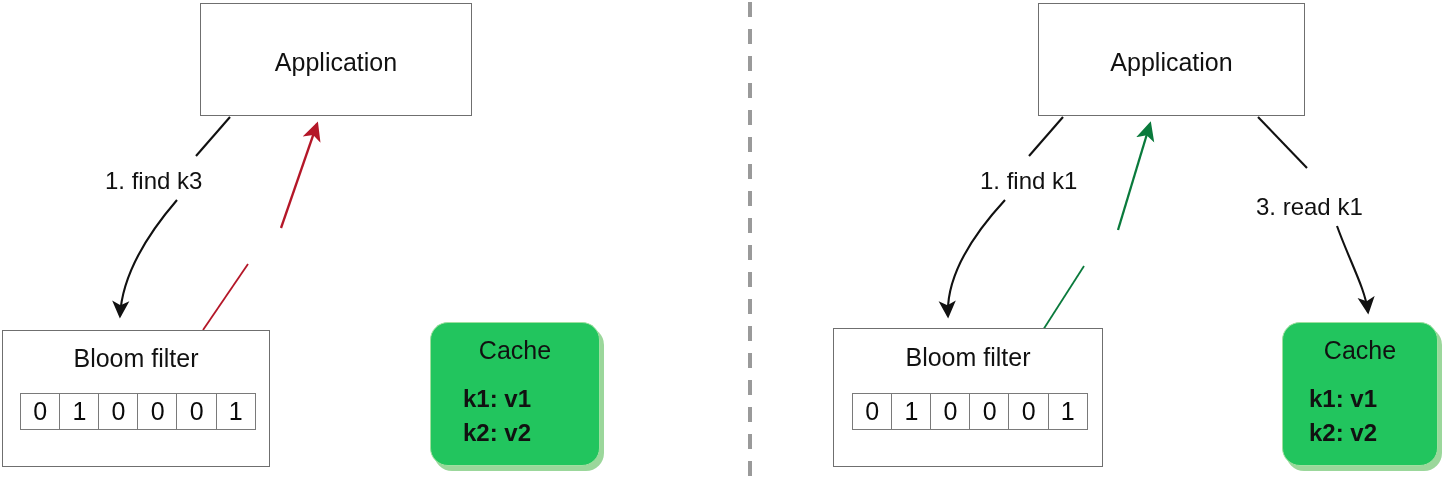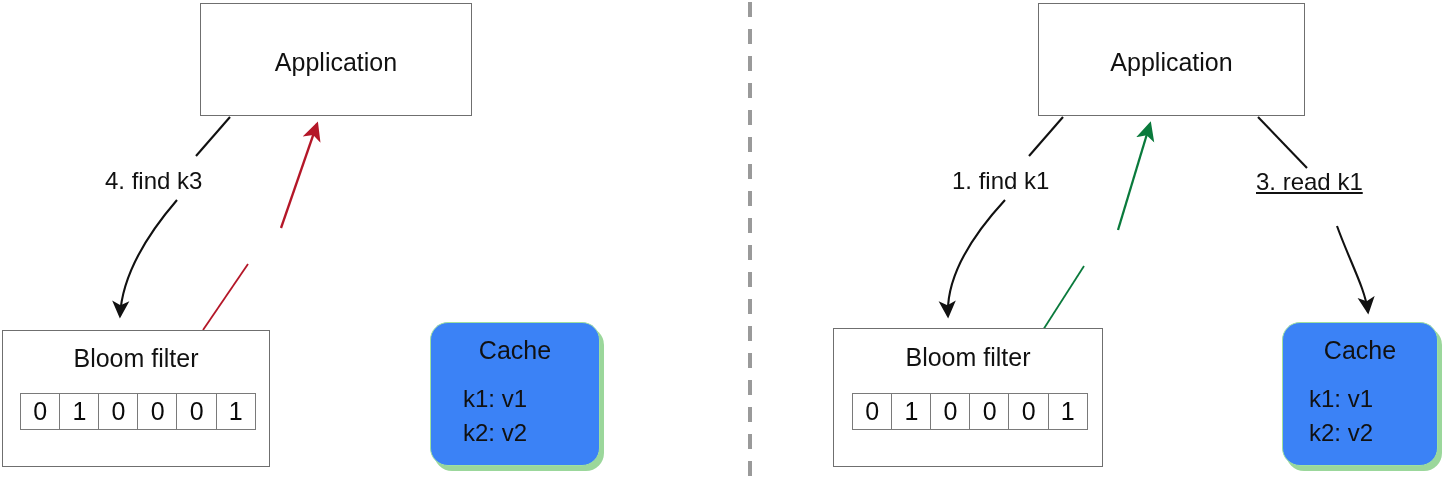--- a/index.html
+++ b/index.html
@@ -33,38 +33,39 @@
     left: 0;
     right: 0;
     text-align: center;
     font-size: 25px;
     color: #111111;
     white-space: nowrap;
   }
   .cache-box {
     position: absolute;
     box-sizing: border-box;
-    background: #3b82f6;
+    background: #22c55e;
     border: 1.4px solid #9fe09f;
     border-radius: 18px;
     box-shadow: 4px 5px 0 0 #9bd79b;
   }
   .cache-title {
     position: absolute;
     left: 0;
     right: 0;
     text-align: center;
     font-size: 25px;
     color: #111111;
   }
   .cache-line {
     position: absolute;
     font-size: 24px;
     color: #111111;
     white-space: nowrap;
+    font-weight: bold;
   }
   .bits {
     position: absolute;
     display: flex;
     box-sizing: border-box;
   }
   .bit {
     box-sizing: border-box;
     width: 40.5px;
     height: 37px;
@@ -143,21 +144,21 @@
       <div class="bit">1</div>
     </div>
   </div>
 
   <div class="cache-box" style="left:430px; top:322px; width:170px; height:144px;">
     <div class="cache-title" style="top:13px;">Cache</div>
     <div class="cache-line" style="left:32px; top:62px;">k1: v1</div>
     <div class="cache-line" style="left:32px; top:96px;">k2: v2</div>
   </div>
 
-  <div class="edge-label" style="left:105px; top:167px;">4. find k3</div>
+  <div class="edge-label" style="left:105px; top:167px;">1. find k3</div>
 
   <div class="box" style="left:1038px; top:3px; width:267px; height:113px;">
     <div class="box-title" style="top:44px;">Application</div>
   </div>
 
   <div class="box" style="left:833px; top:328px; width:270px; height:139px;">
     <div class="box-title" style="top:14px;">Bloom filter</div>
     <div class="bits" style="left:18px; top:64px;">
       <div class="bit">0</div>
       <div class="bit">1</div>
@@ -167,16 +168,16 @@
       <div class="bit">1</div>
     </div>
   </div>
 
   <div class="cache-box" style="left:1282px; top:322px; width:156px; height:144px;">
     <div class="cache-title" style="top:13px;">Cache</div>
     <div class="cache-line" style="left:26px; top:62px;">k1: v1</div>
     <div class="cache-line" style="left:26px; top:96px;">k2: v2</div>
   </div>
 
-  <div class="edge-label" style="left:952px; top:167px;">1. find k1</div>
-  <div class="edge-label" style="left:1256px; top:168px;text-decoration:underline;">3. read k1</div>
+  <div class="edge-label" style="left:980px; top:167px;">1. find k1</div>
+  <div class="edge-label" style="left:1256px; top:193px;">3. read k1</div>
 
 </div>
 
 </body></html>

